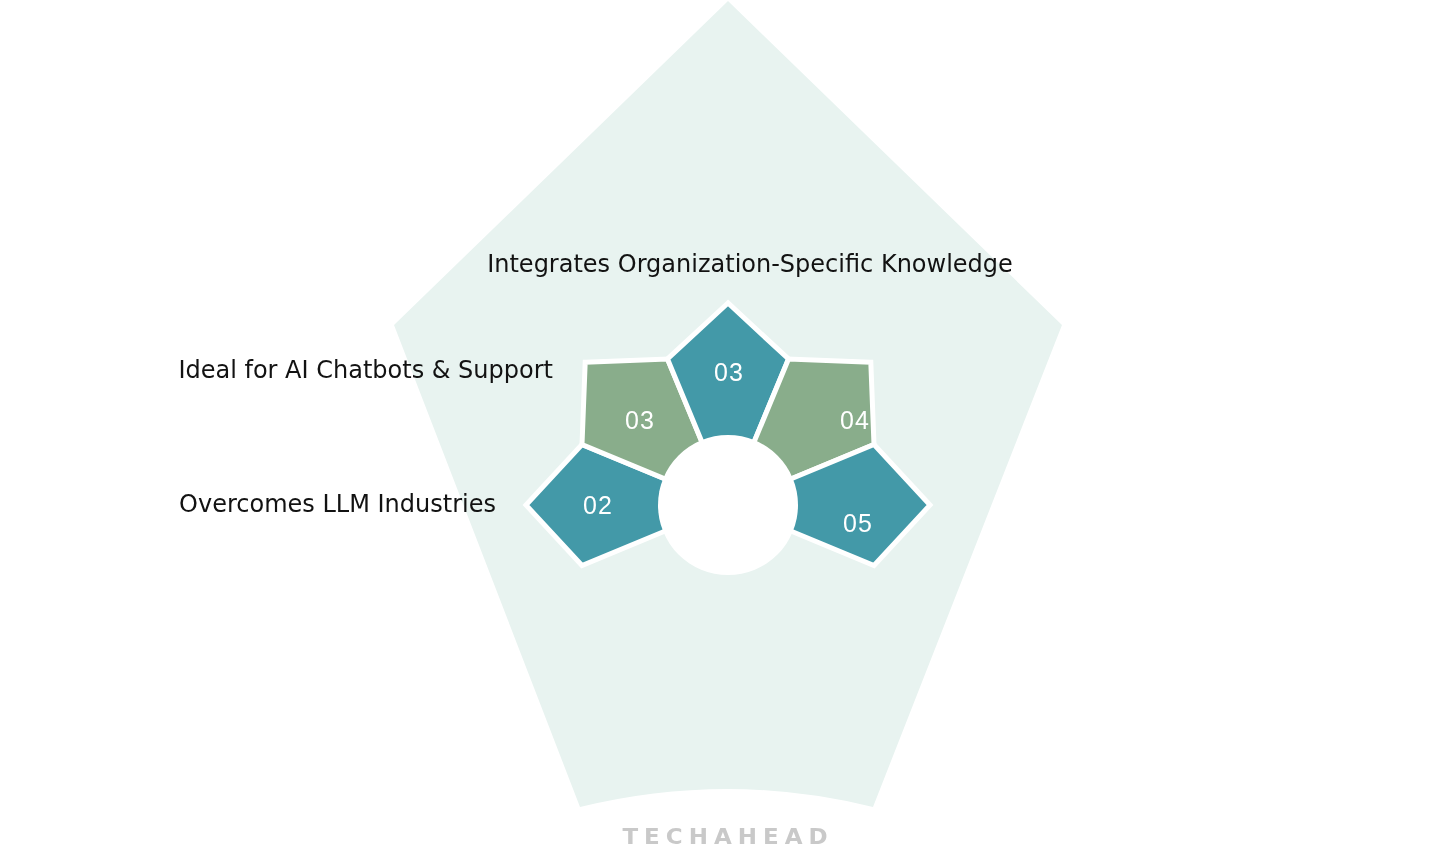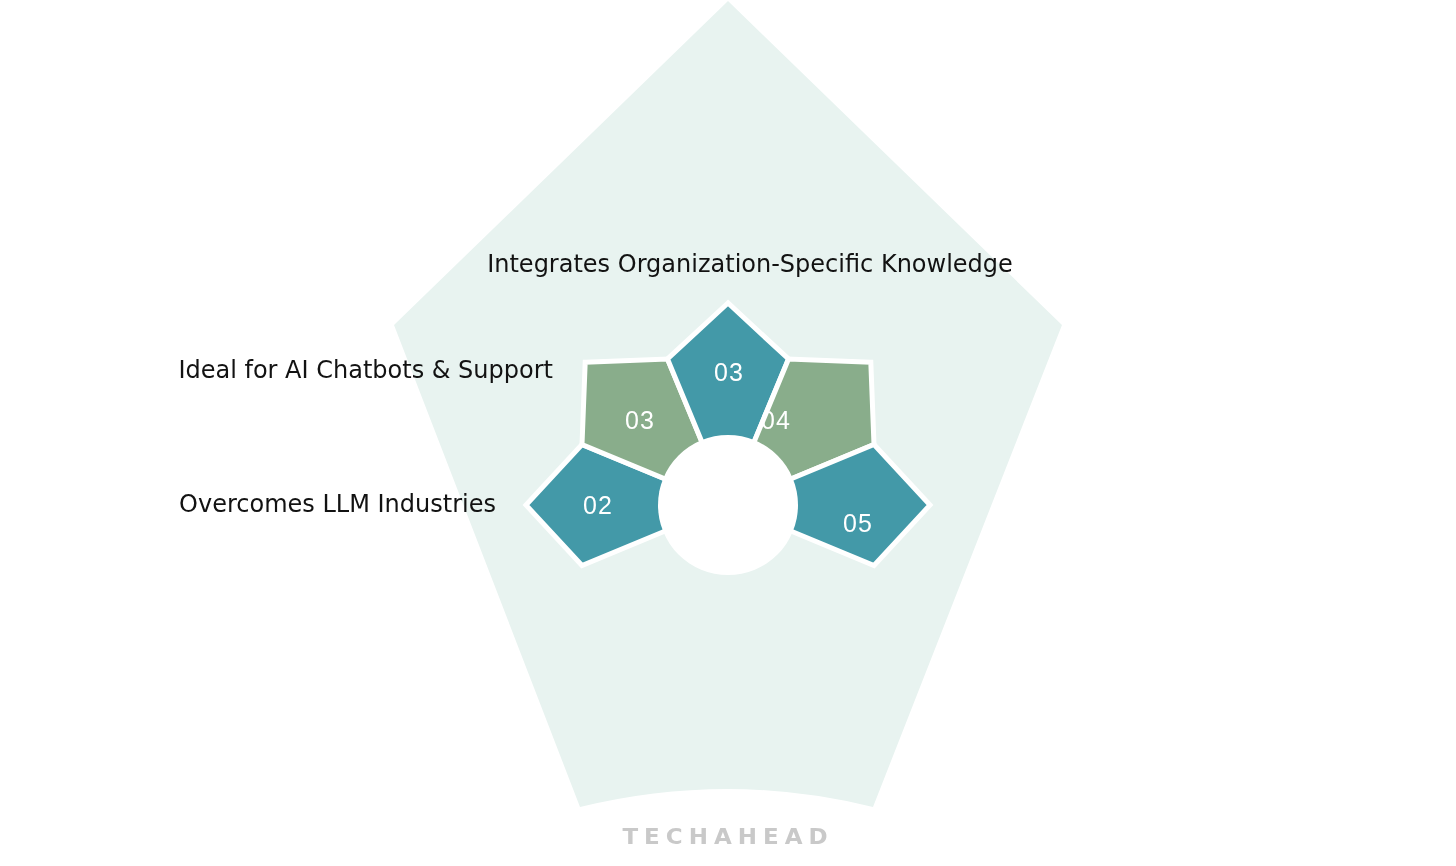--- a/index.html
+++ b/index.html
@@ -64,21 +64,21 @@
       <polygon points="870.8,362.2 788.5,359 745.2,463.4 769.6,487.8 874,444.5" fill="#89ad8b"></polygon>
       <polygon points="930,505 874,444.5 769.6,487.8 769.6,522.2 874,565.5" fill="#4399a8"></polygon>
     </g>
 
     <circle cx="728" cy="505" r="70" fill="#ffffff"></circle>
   </svg>
 
   <div class="seg-number" style="left:598px; top:505px;">02</div>
   <div class="seg-number" style="left:640px; top:420px;">03</div>
   <div class="seg-number" style="left:729px; top:372px;">03</div>
-  <div class="seg-number" style="left:776px; top:420px;">04</div>
+  <div class="seg-number" style="left:855px; top:420px;">04</div>
   <div class="seg-number" style="left:858px; top:505px;margin-top:18px;">05</div>
 
   <div class="label right-align" style="left:496px; top:504px;">Overcomes LLM Industries</div>
   <div class="label right-align" style="left:553px; top:370px;">Ideal for AI Chatbots &amp; Support</div>
   <div class="label center" style="left:750px; top:264px;">Integrates Organization-Specific Knowledge</div>
 
   <div class="watermark">TECHAHEAD</div>
 </div>
 
 </body></html>

